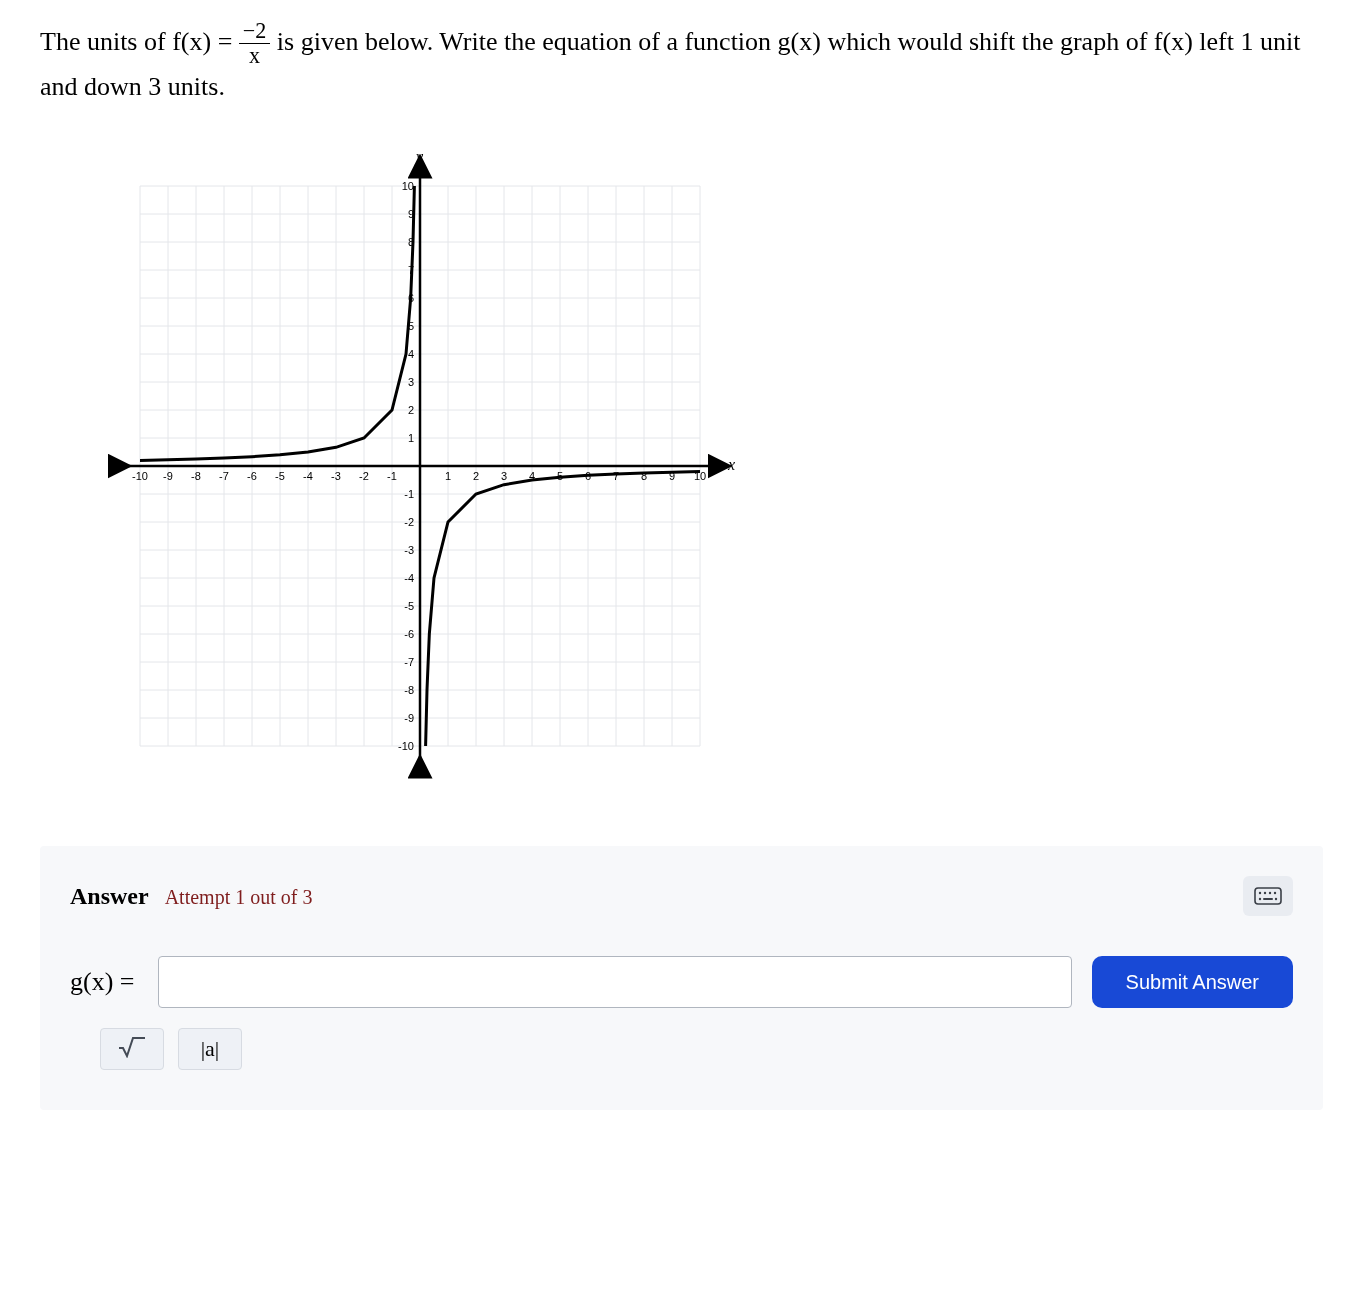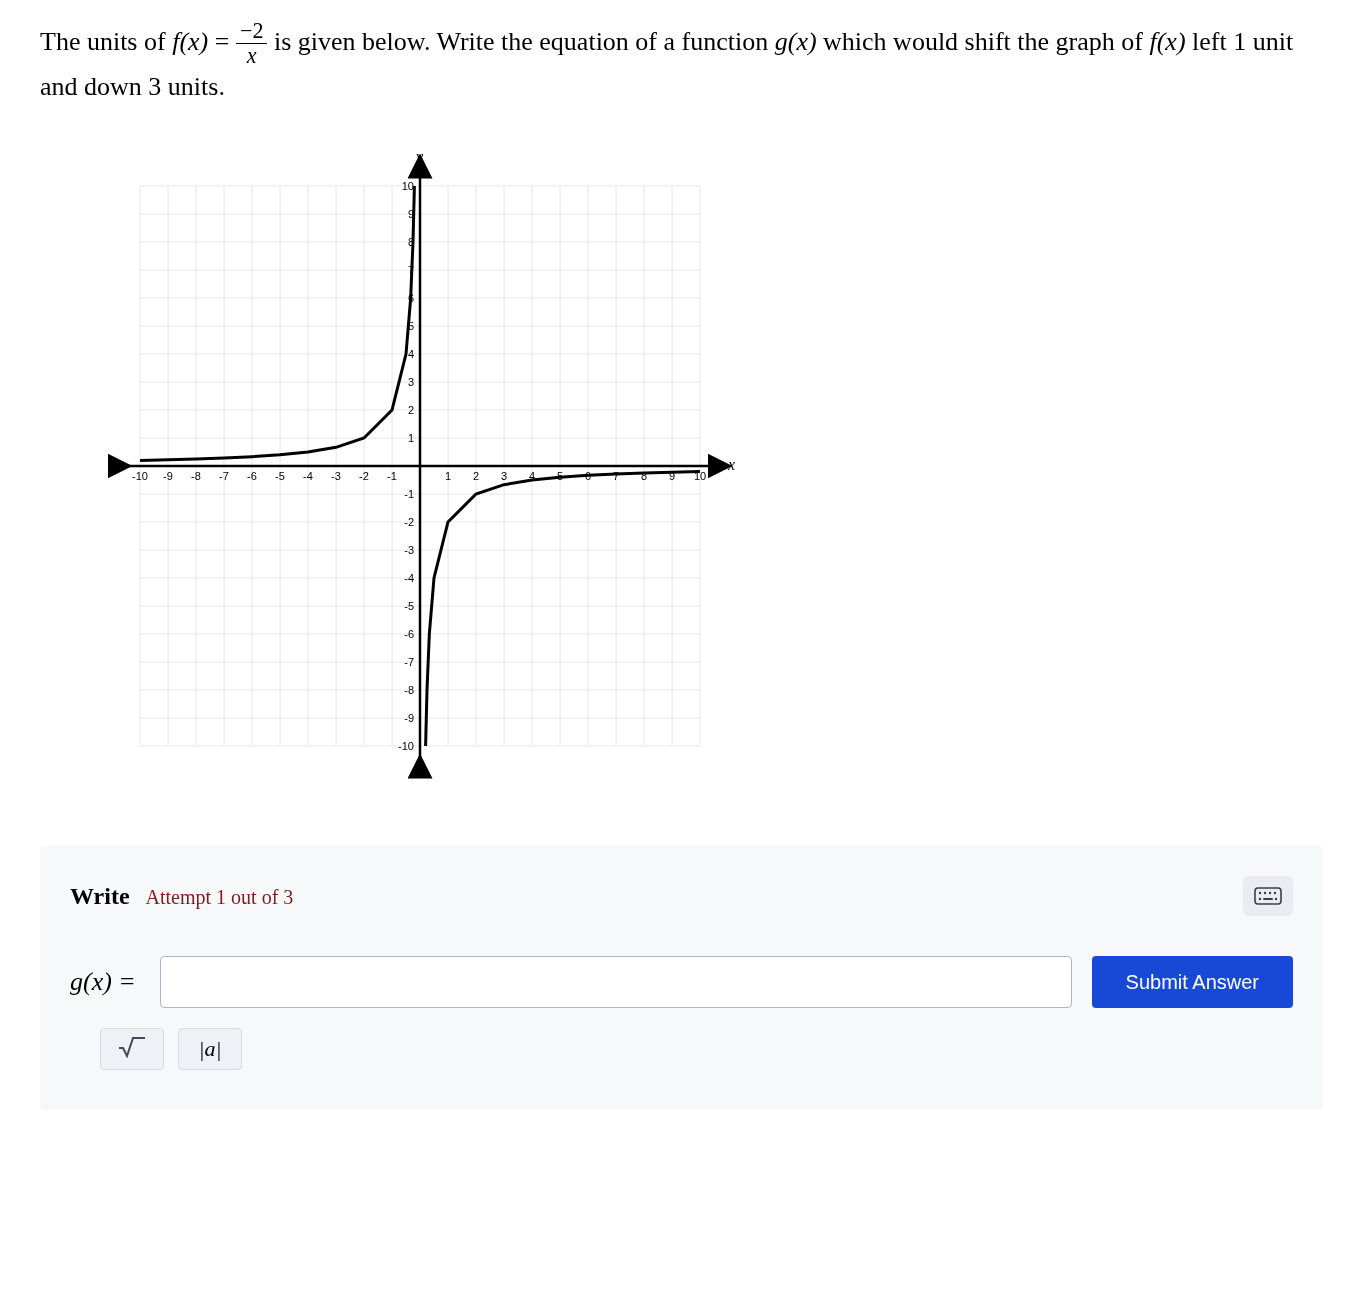--- a/index.html
+++ b/index.html
@@ -8,21 +8,21 @@
     font-family: Georgia, 'Times New Roman', serif;
     background: #fff;
     padding: 20px 40px;
   }
   .question {
     font-size: 26px;
     line-height: 1.5;
     color: #000;
     margin-bottom: 40px;
   }
-  .math-i { font-style: italic; font-family: 'Times New Roman', serif; }
+  .math-i { font-family: 'Times New Roman', serif; }
   .frac { display: inline-block; vertical-align: middle; text-align: center; font-size: 0.85em; line-height: 1; }
   .frac .num { display: block; border-bottom: 1.5px solid #000; padding: 0 4px 1px; }
   .frac .den { display: block; padding: 1px 4px 0; }
   .graph-holder { text-align: center; margin: 0 0 60px 60px; }
   svg.graph { display: block; }
   .answer-block {
     background: #f7f8fa;
     padding: 30px 30px 40px;
     border-radius: 4px;
   }
@@ -42,21 +42,21 @@
     border: 1px solid #b0b6bf;
     border-radius: 4px;
     font-size: 20px;
     padding: 0 12px;
     background: #fff;
   }
   .submit-btn {
     height: 52px;
     padding: 0 34px;
     border: none;
-    border-radius: 4px;
+    border-radius: 10px;
     background: #1849d6;
     color: #fff;
     font-size: 20px;
     cursor: pointer;
   }
   .tool-row { display: flex; gap: 14px; margin-top: 20px; padding-left: 30px; }
   .tool-btn {
     width: 64px; height: 42px;
     border: 1px solid #d7dbe2;
     background: #eef1f6;
@@ -195,21 +195,21 @@
     <path d="M 40 314.4 L 68 313.78 L 96 313 L 124 312 L 152 310.67 L 180 308.8 L 208 306 L 236 301.33 L 264 292 L 292 264 L 306 208 L 310.67 152 L 313 96 L 314.4 40"></path>
 
     <path d="M 325.6 600 L 327 544 L 329.33 488 L 334 432 L 348 376 L 376 348 L 404 338.67 L 432 334 L 460 331.2 L 488 329.33 L 516 328 L 544 327 L 572 326.22 L 600 325.6"></path>
   </g>
 </svg>
 </div>
 
 <div class="answer-block">
   <div class="answer-top">
     <div>
-      <span class="answer-title">Write</span>
+      <span class="answer-title">Answer</span>
       <span class="attempt">Attempt 1 out of 3</span>
     </div>
     <div class="kbd-btn">
       <svg width="28" height="18" viewBox="0 0 28 18">
         <rect x="1" y="1" width="26" height="16" rx="3" fill="none" stroke="#3a3f47" stroke-width="1.6"></rect>
         <circle cx="6" cy="6" r="1.2" fill="#3a3f47"></circle>
           <circle cx="11" cy="6" r="1.2" fill="#3a3f47"></circle>
           <circle cx="16" cy="6" r="1.2" fill="#3a3f47"></circle>
           <circle cx="21" cy="6" r="1.2" fill="#3a3f47"></circle>
         <circle cx="6" cy="12" r="1.2" fill="#3a3f47"></circle>

